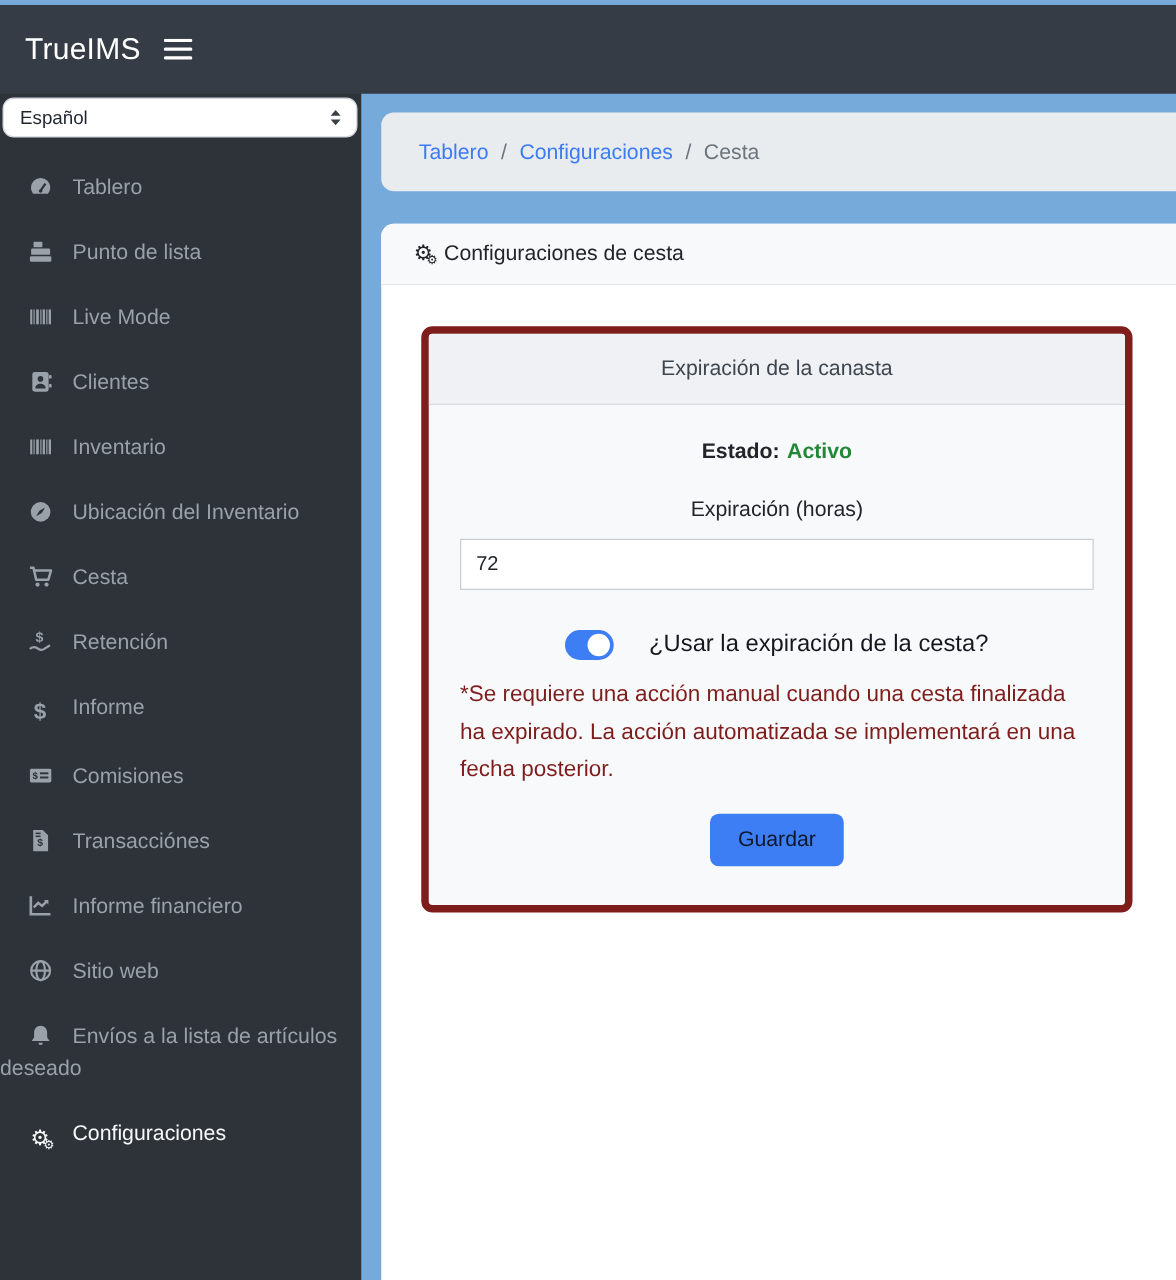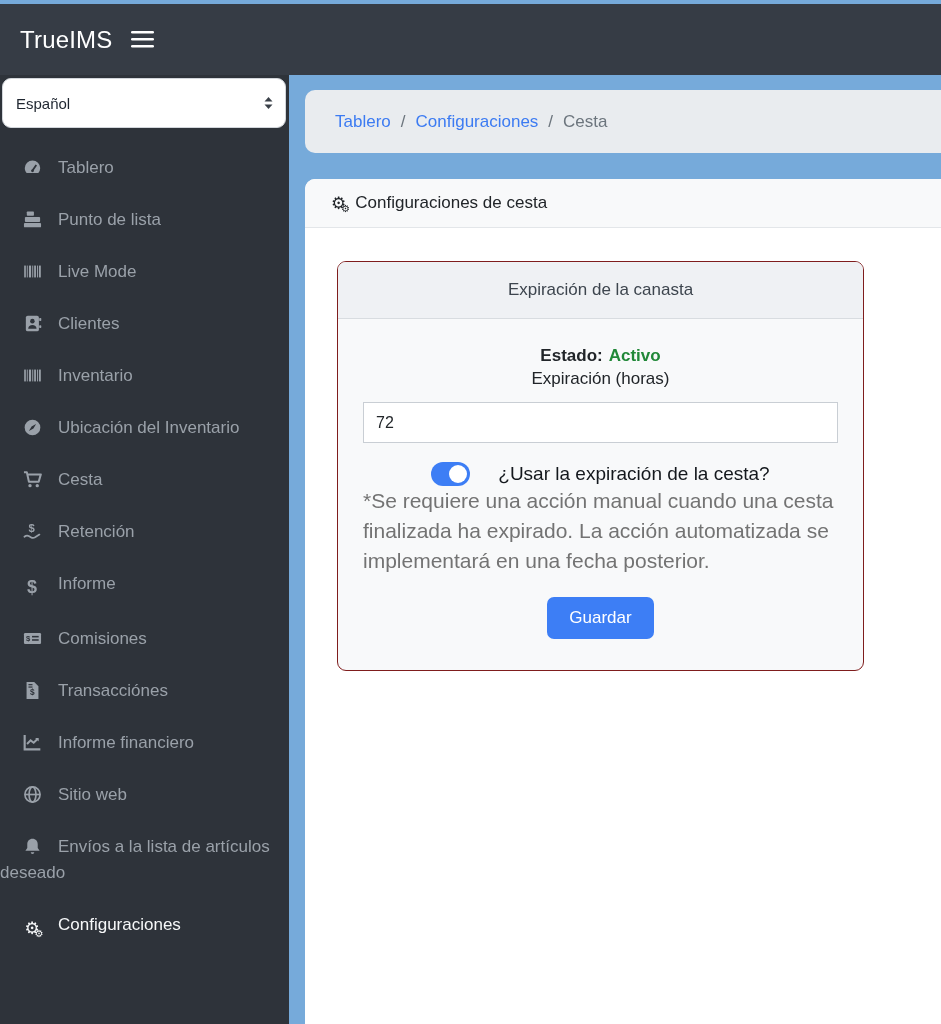--- a/index.html
+++ b/index.html
@@ -19,21 +19,21 @@
   .brand { color:#ffffff; font-size:24px; letter-spacing:.2px; }
   .hamburger { margin-left:18px; display:inline-flex; cursor:pointer; }
   .hamburger svg { display:block; }
 
   
   .sidebar {
     position:absolute; top:71px; left:0; width:289px; bottom:0;
     background:#2e333a; z-index:2; color:#9aa1a9;
   }
   .lang-select {
-    position:relative; margin:7px 3px 0 2px; height:50px;
+    position:relative; margin:7px 3px 0 2px; height:32px;
     background:#ffffff; border:1px solid #d2d6db; border-radius:9px;
     display:flex; align-items:center; padding:0 30px 0 13px;
     font-size:15px; color:#1f2630; cursor:pointer;
   }
   .lang-caret { position:absolute; right:10px; top:50%; transform:translateY(-50%); display:flex; }
   .menu { list-style:none; margin:14px 0 0 0; padding:0; }
   .menu li {
     font-size:17px; line-height:26px; padding:13px 8px 13px 0;
     color:#9aa1a9; cursor:pointer;
   }
@@ -71,55 +71,55 @@
     background:#f8f9fa; border-bottom:1px solid #e3e6e9;
     border-radius:10px 0 0 0; padding:14px 26px;
     display:flex; align-items:center; gap:9px;
     font-size:17px; color:#212529;
   }
   .panel-header .gears { color:#212529; }
   .panel-body { padding:33px 0 0 32px; }
 
   
   .card {
-    width:527px; background:#f8f9fa; border:1px solid #7f1d1d;
+    width:569px; background:#f8f9fa; border:6px solid #7f1d1d;
     border-radius:9px; overflow:hidden;
   }
   .card-header {
     background:#eff1f4; border-bottom:1px solid #d8dce0;
     text-align:center; padding:18px 10px; font-size:17px; color:#3d454e;
   }
   .card-body { padding:27px 25px 26px 25px; }
 
-  .status-line { text-align:center; font-size:17px; font-weight:700; color:#212529; margin-bottom:3px; }
+  .status-line { text-align:center; font-size:17px; font-weight:700; color:#212529; margin-bottom:27px; }
   .status-value { color:#218838; margin-left:6px; }
 
   .field-label { font-size:17px; color:#212529; margin-bottom:13px;text-align:center; }
   .text-input {
     width:100%; height:41px; background:#ffffff; border:1px solid #c9ced4;
     border-radius:0; padding:0 12px; font-size:16px; color:#212529;
     font-family:"Liberation Sans", sans-serif;
   }
 
-  .toggle-row { margin-top:19px; display:flex; align-items:center; justify-content:center; gap:28px; }
+  .toggle-row { margin-top:32px; display:flex; align-items:center; justify-content:center; gap:28px; }
   .switch {
     width:39px; height:24px; border-radius:12px; background:#3d7ef5;
     position:relative; flex:none; cursor:pointer;
   }
   .switch .knob {
     position:absolute; top:3px; right:3px; width:18px; height:18px;
     border-radius:50%; background:#ffffff;
   }
   .toggle-label { font-size:19px; color:#14181d; }
 
-  .note { font-size:21px; line-height:30px; color:#737373; margin-top:0; }
+  .note { font-size:18px; line-height:30px; color:#7f1d1d; margin-top:12px; }
 
   .save-btn {
     display:block; margin:21px auto 5px auto; padding:11px 22px;
-    background:#3d7ef5; color:#ffffff; border:none; border-radius:7px;
+    background:#3d7ef5; color:#0f172a; border:none; border-radius:7px;
     font-size:17px; font-family:"Liberation Sans", sans-serif; cursor:pointer;
   }
 </style>
 </head>
 <body>
 
 <div class="topbar">
   <span class="brand">TrueIMS</span>
   <span class="hamburger">
     <svg width="23" height="17" viewBox="0 0 23 17">

